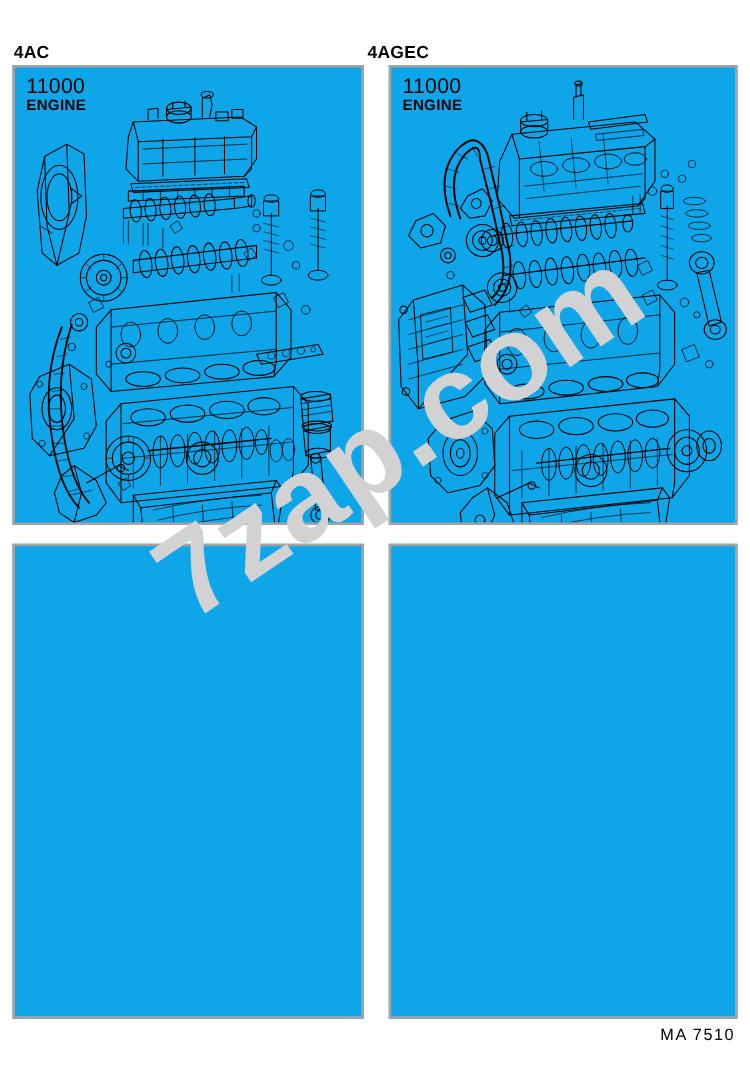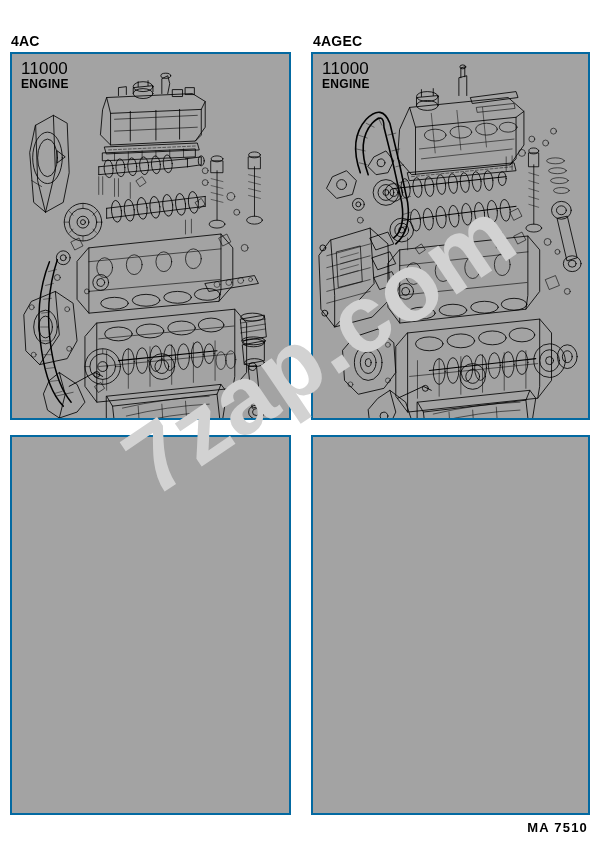--- a/index.html
+++ b/index.html
@@ -28,27 +28,27 @@
     position: absolute;
     font-family: "Liberation Sans", sans-serif;
     font-size: 14px;
     font-weight: 600;
     letter-spacing: 0.2px;
     color: #000;
     line-height: 1;
     white-space: nowrap;
   }
   #label-left  { left: 11px;  top: 34px; }
-  #label-right { left: 313px; top: 34px; }
+  #label-right { left: 294px; top: 34px; }
 
   
   .panel {
     position: absolute;
-    background: #a3a3a3;
-    border: 2px solid #0369a1;
+    background: #0ea5e9;
+    border: 2px solid #a3a3a3;
     box-sizing: border-box;
     overflow: hidden;
   }
   #panel-tl { left: 10px;  top: 52px;  width: 281px; height: 368px; }
   #panel-tr { left: 311px; top: 52px;  width: 279px; height: 368px; }
   #panel-bl { left: 10px;  top: 435px; width: 281px; height: 380px; }
   #panel-br { left: 311px; top: 435px; width: 279px; height: 380px; }
 
   
   .group-block {
@@ -105,21 +105,21 @@
     line-height: 1;
   }
 
   
   #footer-code {
     position: absolute;
     right: 12px;
     top: 820px;
     font-family: "Liberation Sans", sans-serif;
     font-size: 13px;
-    font-weight: 700;
+    font-weight: 400;
     letter-spacing: 1.2px;
     color: #000;
     white-space: nowrap;
     margin-left: 32px;
   }
 </style>
 </head>
 <body>
 
 <div id="page">

